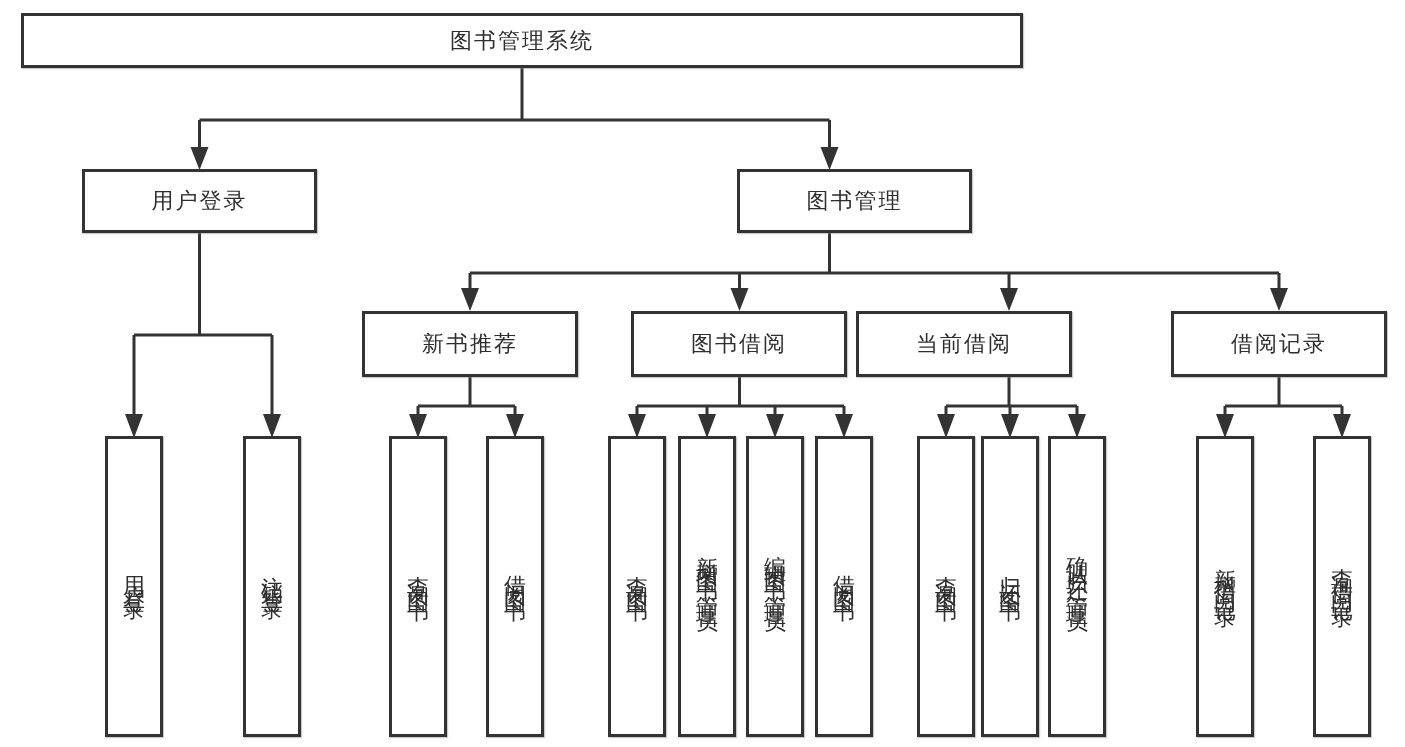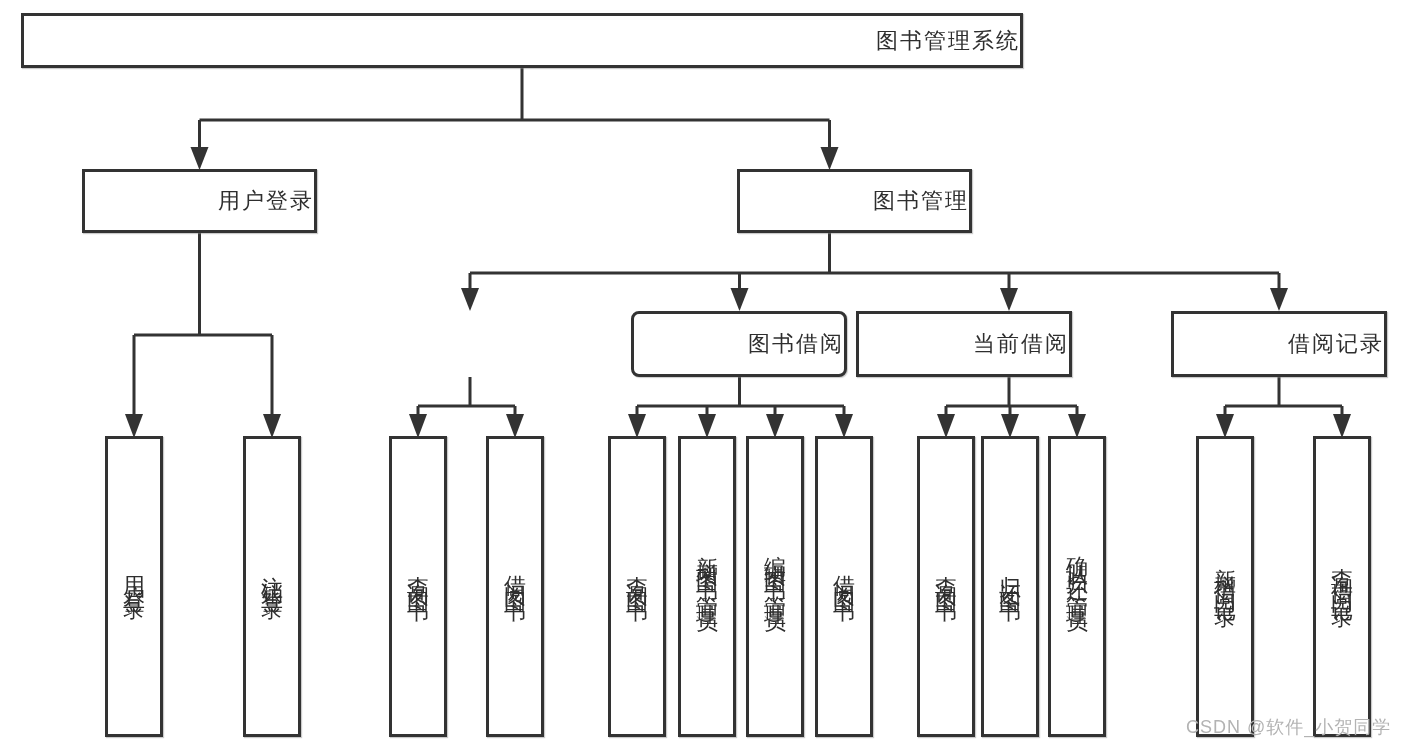--- a/index.html
+++ b/index.html
@@ -9,21 +9,21 @@
     background:#ffffff;
     font-family:"Liberation Sans", sans-serif;
     overflow:hidden;
   }
   svg.wires { position:absolute; left:0; top:0; z-index:1; }
   .node {
     position:absolute;
     box-sizing:border-box;
     border:3px solid #333333;
     background:#ffffff;
-    display:flex; align-items:center; justify-content:flex-end;
+    display:flex; align-items:center; justify-content:center;
     color:#2e2e2e;
     z-index:2;
     box-shadow:1px 1px 1px rgba(140,140,140,0.45);
   }
   .h-label { font-size:22px; letter-spacing:2px; white-space:nowrap; }
   .leaf { align-items:center; justify-content:center; padding-bottom:26px; }
   .v-label {
     writing-mode:vertical-rl;
     text-orientation:mixed;
     font-size:22px;
@@ -38,21 +38,21 @@
     font-size:18px;
     letter-spacing:1px;
     color:#b3b3b3;
     white-space:nowrap;
   }
   
   #n-root          { left:21px;   top:13px;  width:1002px; height:55px; }
   #n-user-login    { left:82px;   top:169px; width:235px;  height:64px; }
   #n-book-mgmt     { left:737px;  top:169px; width:235px;  height:64px; }
   #n-new-book-rec  { left:362px;  top:311px; width:216px;  height:66px; }
-  #n-book-borrow   { left:631px;  top:311px; width:216px;  height:66px;border-radius:8px; }
+  #n-book-borrow   { left:631px;  top:311px; width:216px;  height:66px; }
   #n-cur-borrow    { left:856px;  top:311px; width:216px;  height:66px; }
   #n-borrow-rec    { left:1171px; top:311px; width:216px;  height:66px; }
   .leaf            { top:436px; width:58px; height:301px; }
   #l-user-login    { left:105px; }
   #l-logout        { left:243px; }
   #l-query-books-1 { left:389px; }
   #l-borrow-books-1{ left:486px; }
   #l-query-books-2 { left:608px; }
   #l-add-books     { left:678px; }
   #l-edit-books    { left:746px; }
@@ -129,20 +129,23 @@
     <span class="h-label">图书管理系统</span>
   </div>
 
   <div class="node" id="n-user-login">
     <span class="h-label">用户登录</span>
   </div>
   <div class="node" id="n-book-mgmt">
     <span class="h-label">图书管理</span>
   </div>
 
+  <div class="node" id="n-new-book-rec">
+    <span class="h-label">新书推荐</span>
+  </div>
   <div class="node" id="n-book-borrow">
     <span class="h-label">图书借阅</span>
   </div>
   <div class="node" id="n-cur-borrow">
     <span class="h-label">当前借阅</span>
   </div>
   <div class="node" id="n-borrow-rec">
     <span class="h-label">借阅记录</span>
   </div>
 
@@ -179,14 +182,13 @@
   <div class="node leaf" id="l-confirm-return">
     <span class="v-label">确认归还（管理员）</span>
   </div>
   <div class="node leaf" id="l-add-record">
     <span class="v-label">新增借阅记录</span>
   </div>
   <div class="node leaf" id="l-query-record">
     <span class="v-label">查询借阅记录</span>
   </div>
 
-  <div class="watermark">CSDN @软件_小贺同学</div>
 </div>
 
 </body></html>

